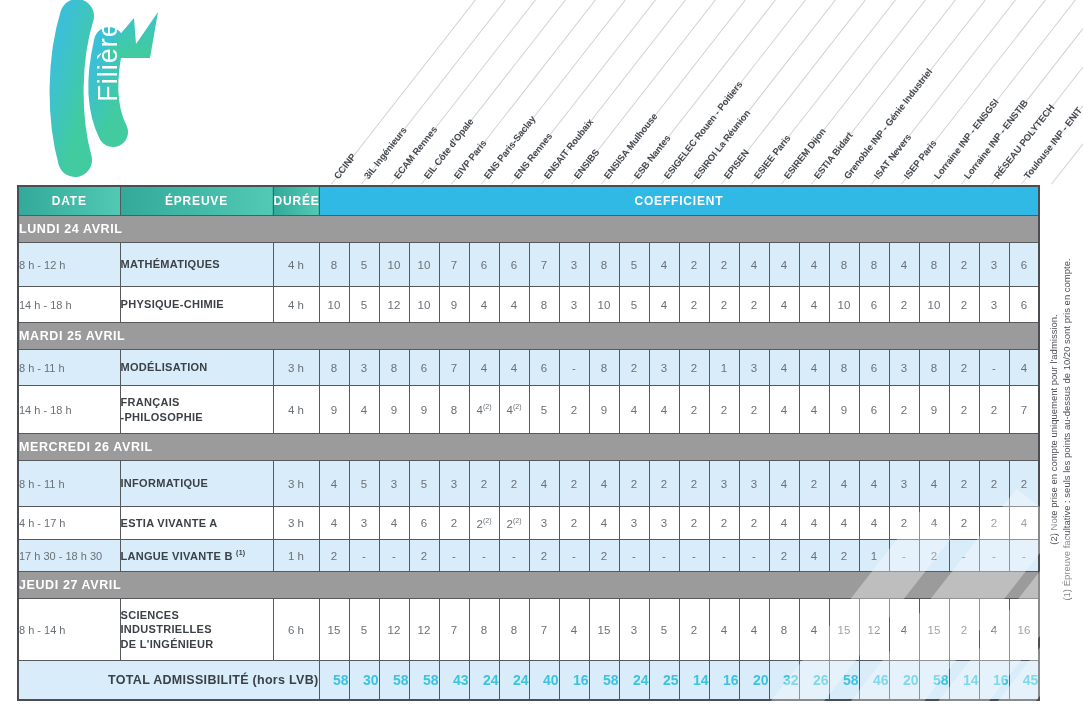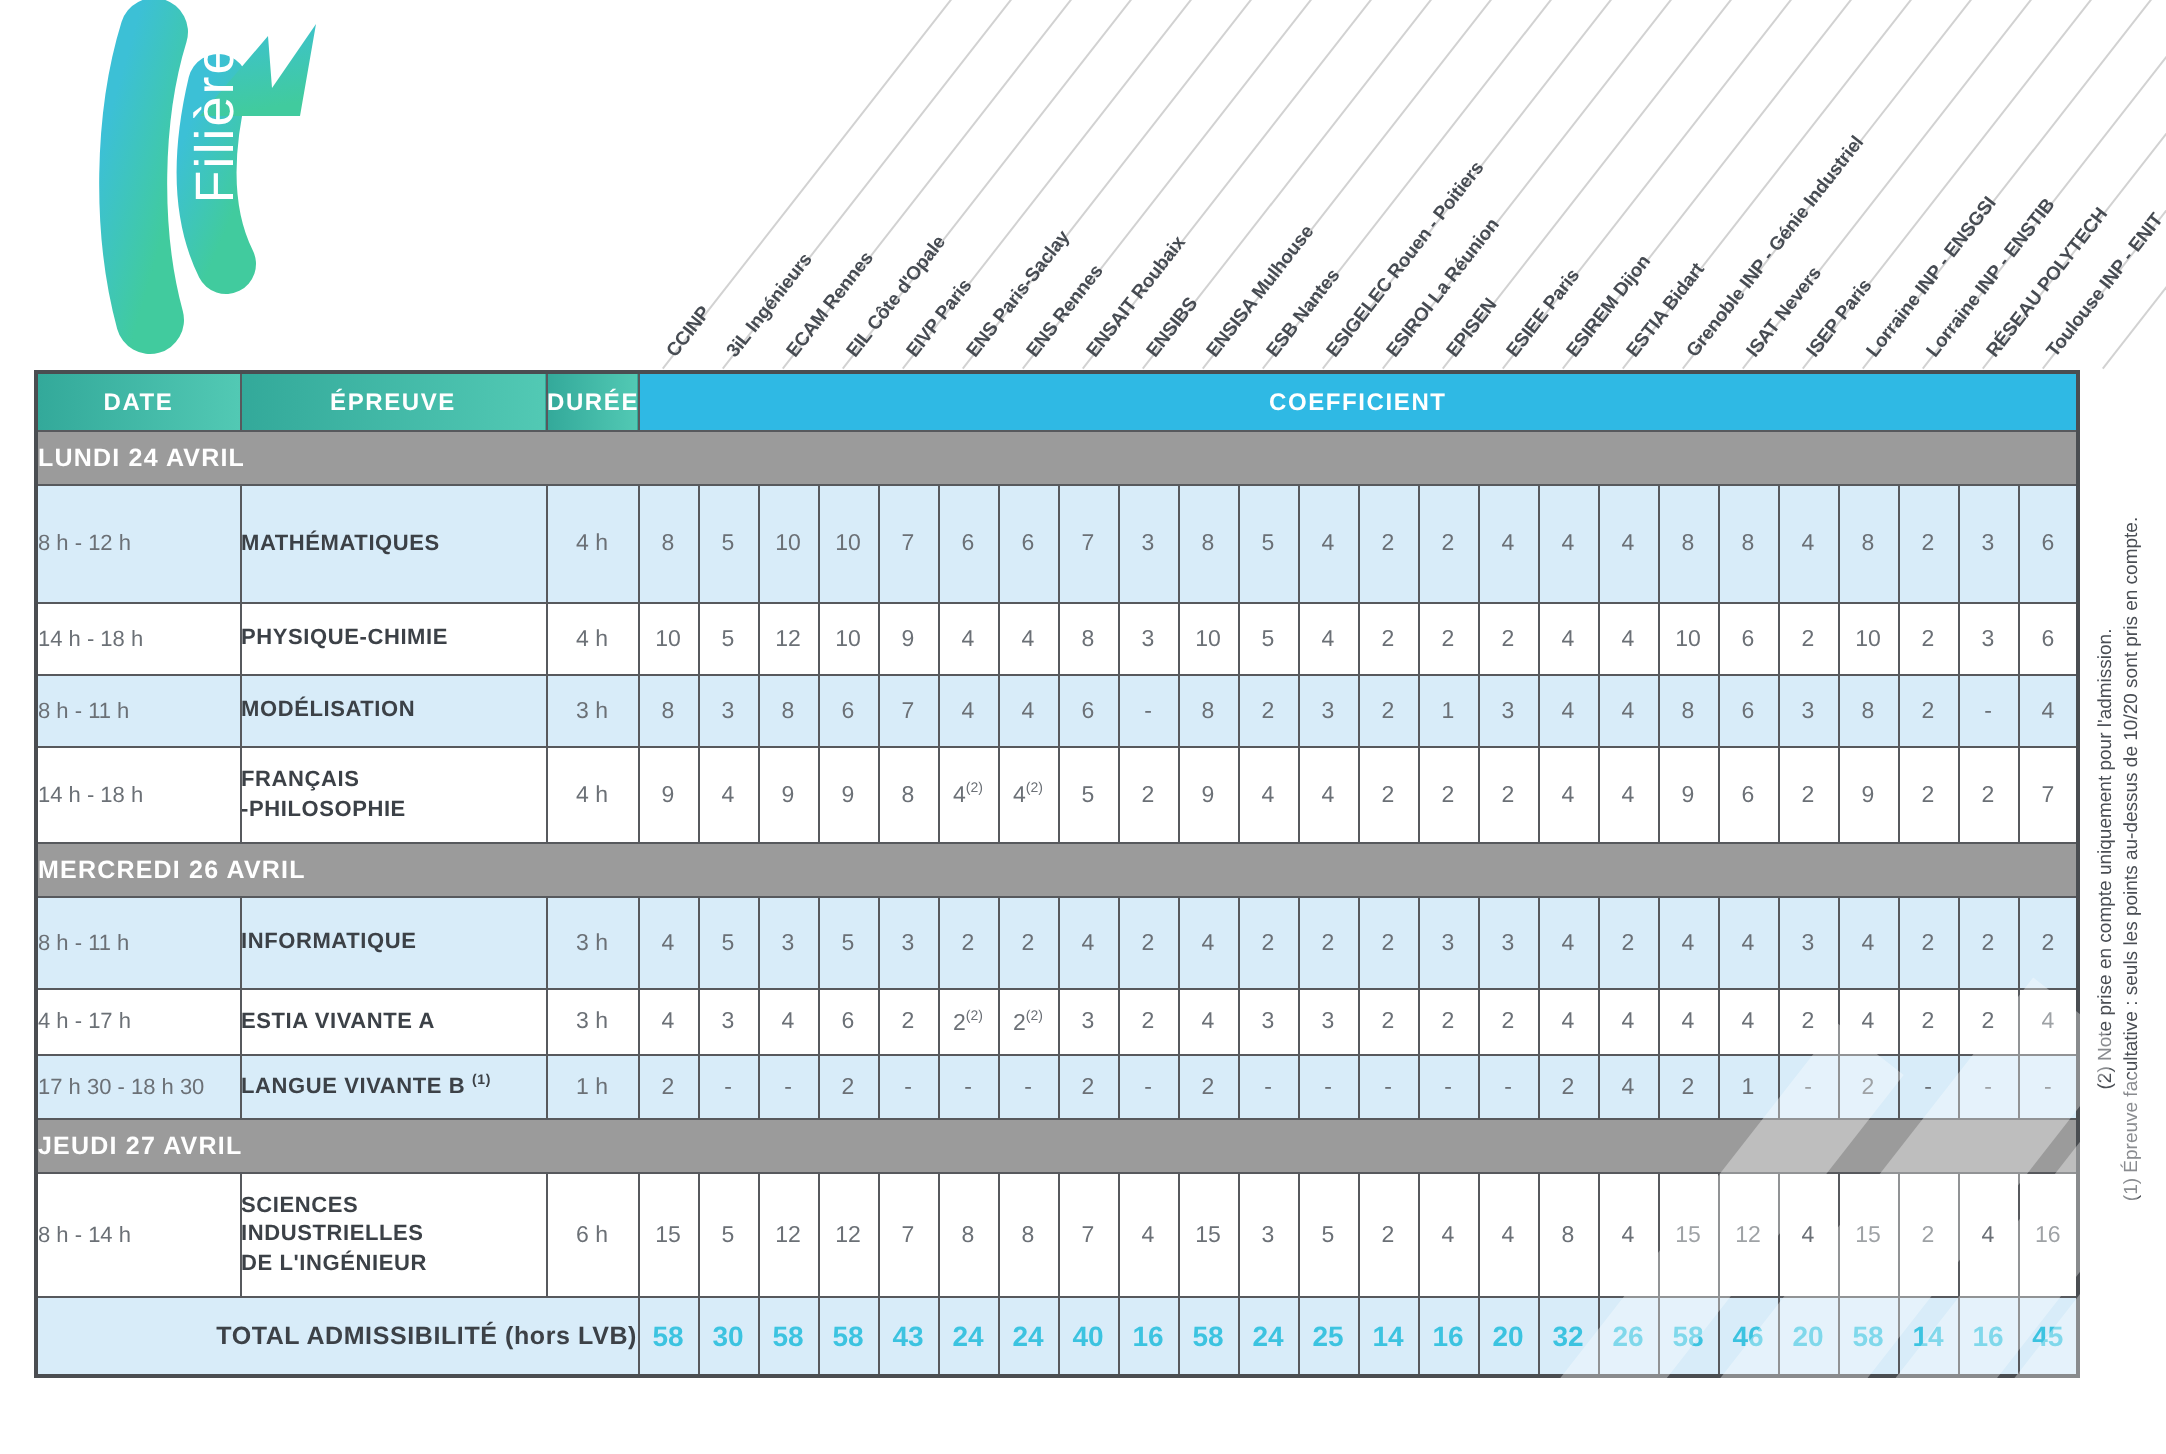--- a/index.html
+++ b/index.html
@@ -38,21 +38,21 @@
   td.day-band{background:var(--gray);color:#fff;font-weight:bold;font-size:12.5px;
     letter-spacing:0.6px;height:26px;padding-left:8px;}
   tr.blue td{background:var(--blue);}
   tr.white td{background:#fff;}
   td.date-cell{font-size:11px;color:var(--txt);padding-left:8px;}
   td.epr-cell{font-size:11px;font-weight:bold;color:var(--dark);padding-left:8px;letter-spacing:0.3px;line-height:1.3;}
   td.dur-cell,td.co-cell{font-size:11.5px;color:var(--txt);text-align:center;}
   td.co-cell sup,td.epr-cell sup{font-size:7px;}
   tr.total-row td{background:var(--blue);}
   td.total-label{font-size:12.5px;font-weight:bold;color:var(--dark);text-align:right;padding-right:10px;letter-spacing:0.3px;}
-  td.total-val{font-size:14px;font-weight:bold;color:var(--accent);text-align:center;}
+  td.total-val{font-size:14px;font-weight:bold;color:var(--accent);text-align:right;}
 
   
   .footnote{position:absolute;white-space:nowrap;width:410px;font-size:9.5px;color:#4a4e54;
     transform:rotate(-90deg);text-align:center;}
   #footnote-1{left:861px;top:424px;}
   #footnote-2{left:848px;top:424px;}
 
   
   #stripes{position:absolute;left:690px;top:420px;width:393px;height:307px;overflow:hidden;pointer-events:none;z-index:3;}
   .stripe{position:absolute;background:rgba(255,255,255,0.35);transform:rotate(38deg);transform-origin:50% 50%;}
@@ -163,21 +163,21 @@
       <th class="teal dots">DATE</th>
       <th class="teal dots">ÉPREUVE</th>
       <th class="teal dots">DURÉE</th>
       <th class="cyan dots" id="coef-th" colspan="24">COEFFICIENT</th>
     </tr>
   </thead>
   <tbody id="tbody">
       <tr>
         <td class="day-band dots" colspan="27">LUNDI 24 AVRIL</td>
       </tr>
-      <tr class="blue" style="height: 59px;">
+      <tr class="blue" style="height: 44px;">
         <td class="date-cell">8 h - 12 h</td>
         <td class="epr-cell">MATHÉMATIQUES</td>
         <td class="dur-cell">4 h</td>
         <td class="co-cell">8</td>
         <td class="co-cell">5</td>
         <td class="co-cell">10</td>
         <td class="co-cell">10</td>
         <td class="co-cell">7</td>
         <td class="co-cell">6</td>
         <td class="co-cell">6</td>
@@ -220,20 +220,23 @@
         <td class="co-cell">2</td>
         <td class="co-cell">4</td>
         <td class="co-cell">4</td>
         <td class="co-cell">10</td>
         <td class="co-cell">6</td>
         <td class="co-cell">2</td>
         <td class="co-cell">10</td>
         <td class="co-cell">2</td>
         <td class="co-cell">3</td>
         <td class="co-cell">6</td>
+      </tr>
+      <tr>
+        <td class="day-band dots" colspan="27">MARDI 25 AVRIL</td>
       </tr>
       <tr class="blue" style="height: 36px;">
         <td class="date-cell">8 h - 11 h</td>
         <td class="epr-cell">MODÉLISATION</td>
         <td class="dur-cell">3 h</td>
         <td class="co-cell">8</td>
         <td class="co-cell">3</td>
         <td class="co-cell">8</td>
         <td class="co-cell">6</td>
         <td class="co-cell">7</td>

